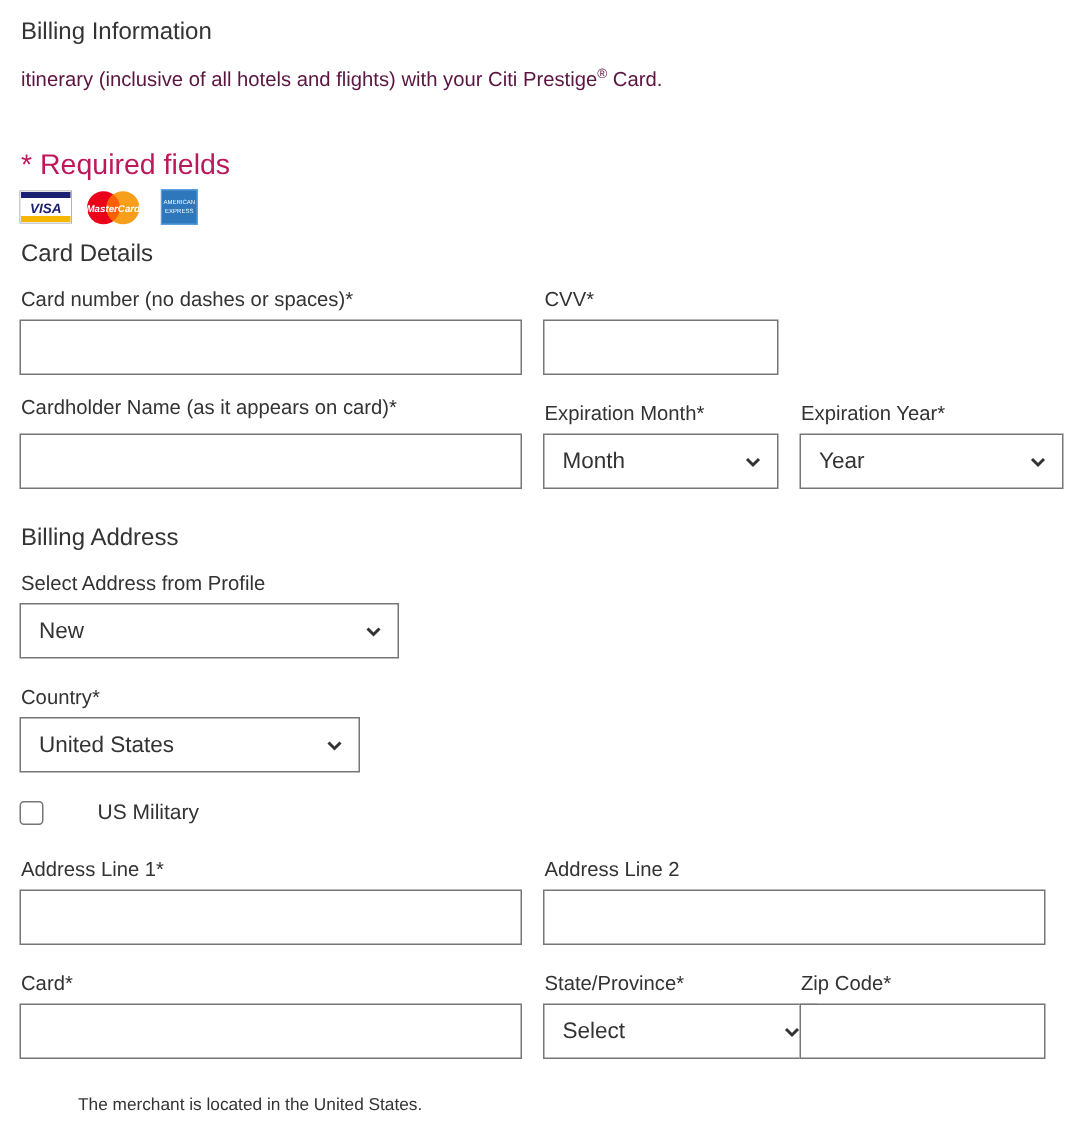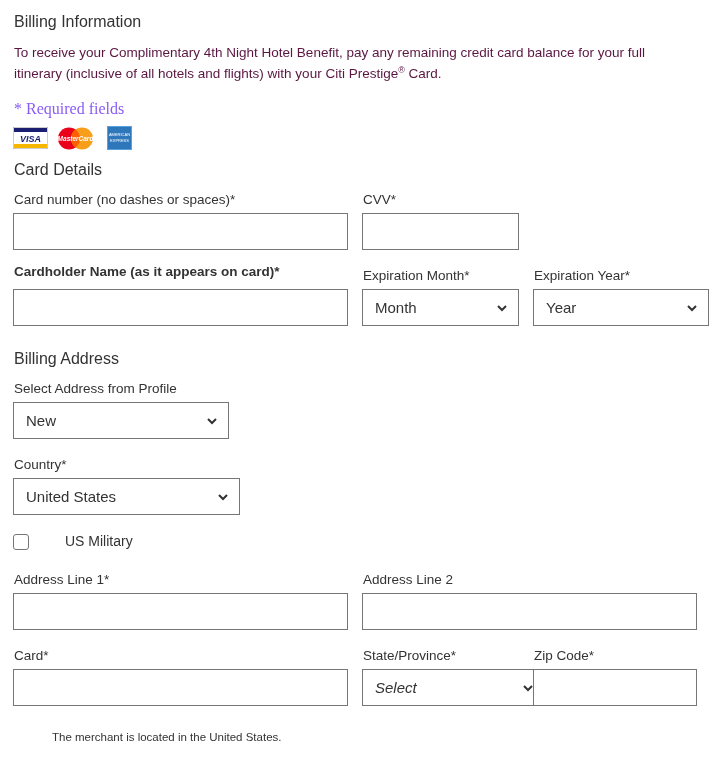--- a/index.html
+++ b/index.html
@@ -4,21 +4,21 @@
   <style>
     * { box-sizing: border-box; margin: 0; padding: 0; }
     html, body { width: 714px; height: 757px; background: #ffffff; overflow: hidden; }
     body { font-family: "Liberation Sans", "DejaVu Sans", sans-serif; color: #333333; position: relative; }
 
     .abs { position: absolute; }
 
     .h-section { font-size: 16px; color: #333; font-weight: normal; letter-spacing: 0; }
     .notice { font-size: 13.5px; color: #5a1540; line-height: 21px; }
     .notice sup { font-size: 9px; vertical-align: 5px; line-height: 0; }
-    .small { font-size: 16px; color: #8b5cf6; font-family: Liberation Serif, serif; }
+    .small { font-size: 19px; color: #be185d; }
     .label { font-size: 13.5px; color: #333; }
     .footnote { font-size: 11.5px; color: #333; }
 
     .field {
       position: absolute;
       border: 1px solid #767676;
       background: #fff;
       height: 37px;
     }
     .field input {
@@ -37,21 +37,20 @@
     }
 
     .card-icon { position: absolute; }
   </style>
 </head>
 <body>
 
 <div class="abs h-section" style="left:14px; top:13px;">Billing Information</div>
 
 <div class="abs notice" style="left:14px; top:42px; width:690px;">
-  <div>To receive your Complimentary 4th Night Hotel Benefit, pay any remaining credit card balance for your full</div>
   <div><span>itinerary (inclusive of all hotels and flights) with your Citi Prestige</span><sup>®</sup><span> Card.</span></div>
 </div>
 
 <div class="abs small" style="left:14px; top:100px;">* Required fields</div>
 
 <svg class="card-icon" style="left:13px; top:127px;" width="35" height="22" viewBox="0 0 35 22">
   <rect x="0" y="0" width="35" height="22" fill="#ffffff" stroke="#9a9a9a" stroke-width="1"></rect>
   <rect x="1" y="1" width="33" height="4" fill="#1a1f71"></rect>
   <rect x="1" y="17" width="33" height="4" fill="#f7b600"></rect>
   <text x="17.5" y="15" text-anchor="middle" font-family="Liberation Sans, sans-serif" font-size="9" font-weight="bold" font-style="italic" fill="#1a1f71">VISA</text>
@@ -76,21 +75,21 @@
 <div class="abs label" style="left:14px; top:192px;">Card number (no dashes or spaces)*</div>
 <div class="field" style="left:13px; top:213px; width:335px;">
   <input type="text" value="" style="">
 </div>
 
 <div class="abs label" style="left:363px; top:192px;">CVV*</div>
 <div class="field" style="left:362px; top:213px; width:157px;">
   <input type="text" value="" style="">
 </div>
 
-<div class="abs label" style="left:14px; top:264px;font-weight:bold;">Cardholder Name (as it appears on card)*</div>
+<div class="abs label" style="left:14px; top:264px;">Cardholder Name (as it appears on card)*</div>
 <div class="field" style="left:13px; top:289px; width:335px;">
   <input type="text" value="" style="">
 </div>
 
 <div class="abs label" style="left:363px; top:268px;">Expiration Month*</div>
 <div class="field select" style="left:362px; top:289px; width:157px;">
   <span class="sel-text">Month</span>
   <svg class="chev" viewBox="0 0 12 12">
       <path d="M2 4 L6 8 L10 4" fill="none" stroke="#333" stroke-width="2"></path>
     </svg>
@@ -100,21 +99,21 @@
 <div class="field select" style="left:533px; top:289px; width:176px;">
   <span class="sel-text">Year</span>
   <svg class="chev" viewBox="0 0 12 12">
       <path d="M2 4 L6 8 L10 4" fill="none" stroke="#333" stroke-width="2"></path>
     </svg>
 </div>
 
 <div class="abs h-section" style="left:14px; top:350px;">Billing Address</div>
 
 <div class="abs label" style="left:14px; top:381px;">Select Address from Profile</div>
-<div class="field select" style="left:13px; top:402px; width:216px;">
+<div class="field select" style="left:13px; top:402px; width:253px;">
   <span class="sel-text">New</span>
   <svg class="chev" viewBox="0 0 12 12">
       <path d="M2 4 L6 8 L10 4" fill="none" stroke="#333" stroke-width="2"></path>
     </svg>
 </div>
 
 <div class="abs label" style="left:14px; top:457px;">Country*</div>
 <div class="field select" style="left:13px; top:478px; width:227px;">
   <span class="sel-text">United States</span>
   <svg class="chev" viewBox="0 0 12 12">
@@ -134,21 +133,21 @@
 <div class="field" style="left:362px; top:593px; width:335px;">
   <input type="text" value="" style="">
 </div>
 
 <div class="abs label" style="left:14px; top:648px;">Card*</div>
 <div class="field" style="left:13px; top:669px; width:335px;">
   <input type="text" value="" style="">
 </div>
 
 <div class="abs label" style="left:363px; top:648px;">State/Province*</div>
-<div class="field select" style="left:362px; top:669px; width:183px;font-style:italic;">
+<div class="field select" style="left:362px; top:669px; width:183px;">
   <span class="sel-text">Select</span>
   <svg class="chev" viewBox="0 0 12 12">
       <path d="M2 4 L6 8 L10 4" fill="none" stroke="#333" stroke-width="2"></path>
     </svg>
 </div>
 
 <div class="abs label" style="left:534px; top:648px;">Zip Code*</div>
 <div class="field" style="left:533px; top:669px; width:164px;">
   <input type="text" value="" style="">
 </div>

